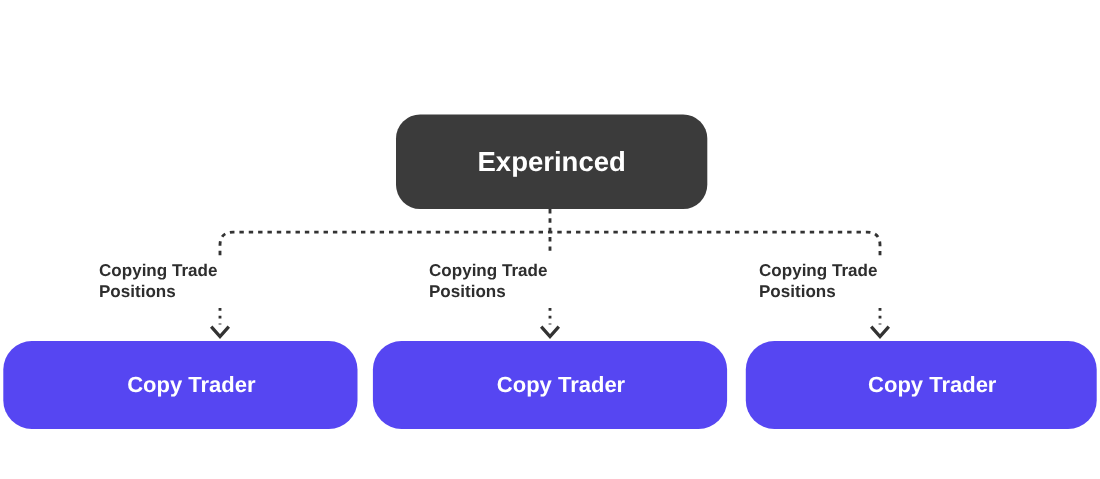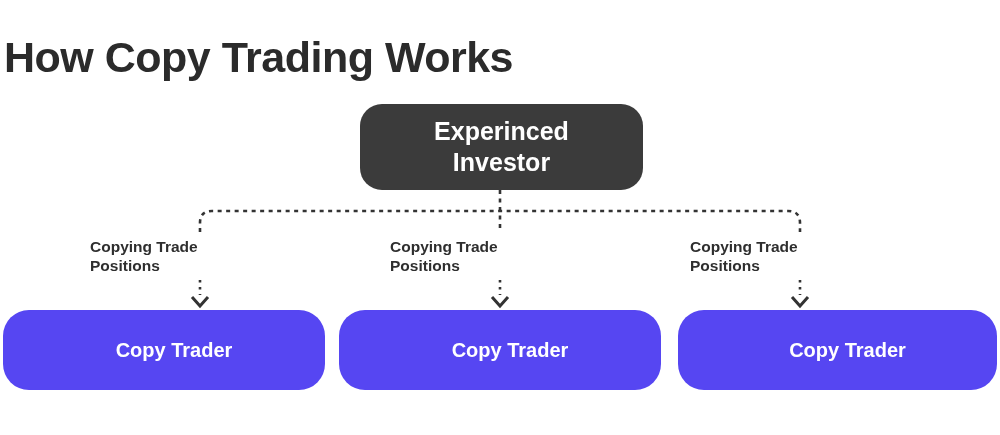--- a/index.html
+++ b/index.html
@@ -108,25 +108,23 @@
     stroke-width: 3;
     fill: none;
     stroke-linejoin: miter;
   }
 </style>
 </head>
 <body>
 
 <div class="canvas">
 
-  <h1 class="page-title">How Copy Trading Works</h1>
 
   <div class="root-node">
     <span class="node-line">Experinced</span>
-    <span class="node-line">Investor</span>
   </div>
 
   <svg class="connector-svg" viewBox="0 0 1000 435" xmlns="http://www.w3.org/2000/svg">
 
     <path class="dash-line" d="M500 190 L500 229"></path>
 
     <path class="dash-line" d="M200 232 L200 223 Q200 211 212 211 L788 211 Q800 211 800 223 L800 232"></path>
 
     <g>
       <path class="arrow-stem" d="M200 280 L200 295"></path>

